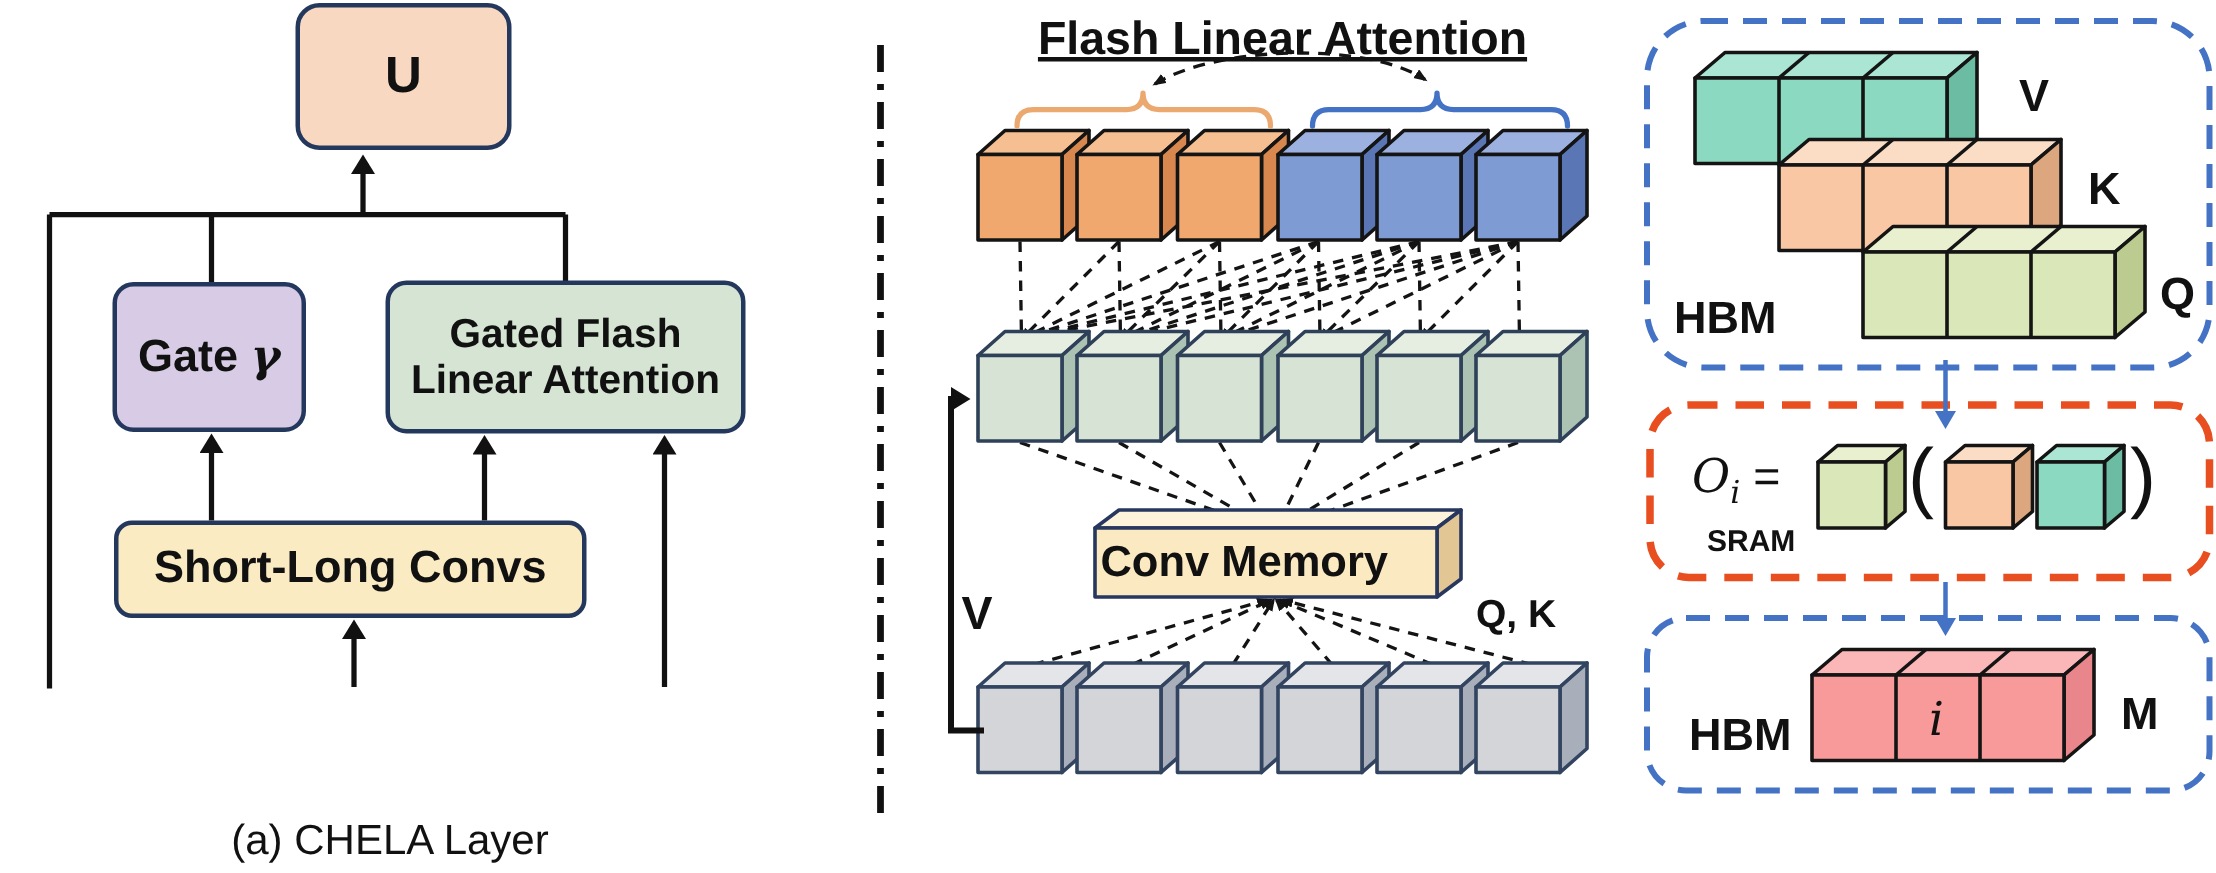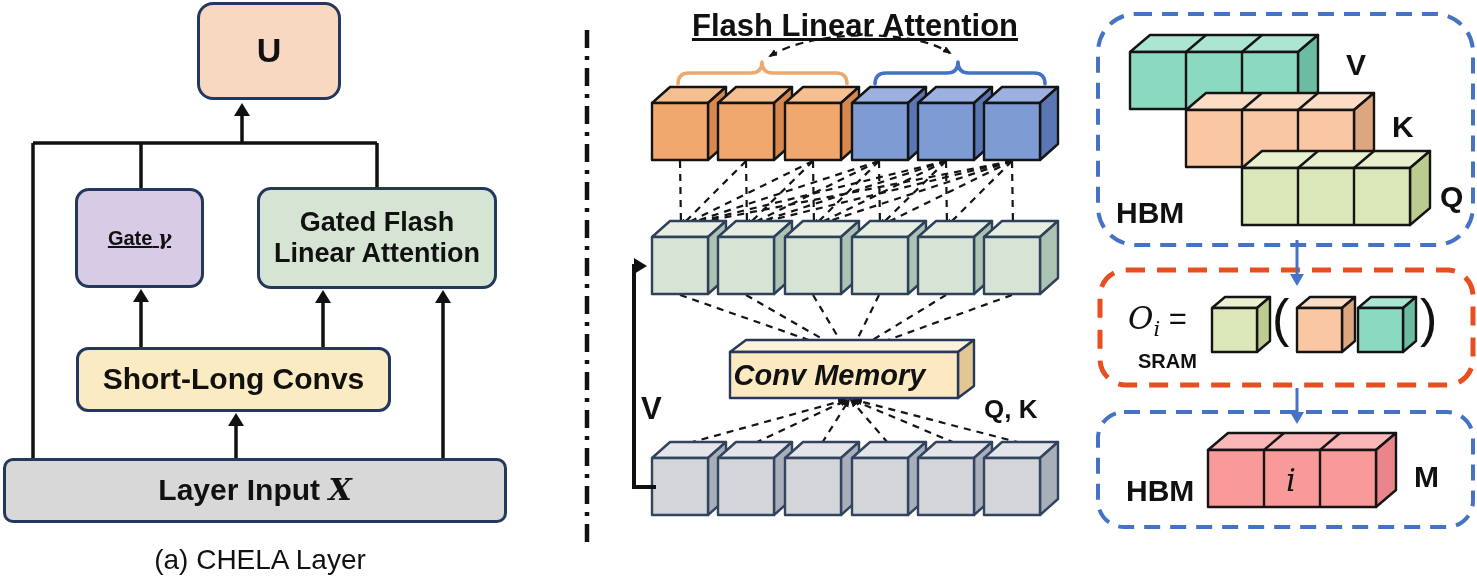--- a/index.html
+++ b/index.html
@@ -186,38 +186,35 @@
       <use href="#cube-s" class="c-peach" x="1297" y="308"></use>
       <use href="#cube-s" class="c-teal" x="1358" y="308"></use>
 
       <use href="#row3" class="c-pink" x="1208" y="450"></use>
     </g>
   </svg>
 
   <div class="abox" style="left:197px;top:2px;width:144px;height:98px;border-radius:16px;background:var(--u_fill);font-size:34px;">
     <span>U</span>
   </div>
-  <div class="abox" style="left:75px;top:188px;width:129px;height:100px;background:var(--gate_fill);font-size:20px;text-decoration:underline;">
+  <div class="abox" style="left:75px;top:188px;width:129px;height:100px;background:var(--gate_fill);font-size:30px;">
     <span><span>Gate</span>&nbsp;<span class="math" style="font-weight:600;">γ</span></span>
   </div>
   <div class="abox" style="left:76px;top:347px;width:315px;height:65px;border-radius:12px;background:var(--convs_fill);font-size:30px;">
     <span>Short-Long Convs</span>
   </div>
   <div class="abox" style="left:257px;top:187px;width:240px;height:102px;background:var(--gfla_fill);font-size:27px;white-space:normal;padding:0 6px;">
     <span>Gated Flash Linear Attention</span>
-  </div>
-  <div class="abox" style="left:3px;top:458px;width:504px;height:65px;border-radius:10px;background:var(--input_fill);font-size:30px;">
-    <span><span>Layer Input</span>&nbsp;<span class="math bold">X</span></span>
   </div>
   <div class="txt cap" style="left:40px;top:544px;width:440px;">(a) CHELA Layer</div>
 
   <div class="txt bold" style="left:645px;top:8px;width:420px;text-align:center;font-size:31px;text-decoration:underline;">Flash Linear Attention</div>
   <div class="txt bold" style="left:641px;top:391px;font-size:31px;">V</div>
   <div class="txt bold" style="left:984px;top:394px;font-size:26px;">Q, K</div>
-  <div class="txt bold" style="left:730px;top:352px;width:199px;height:46px;display:flex;align-items:center;justify-content:center;font-size:29px;z-index:6;font-style:italic;">Conv Memory</div>
+  <div class="txt bold" style="left:730px;top:352px;width:199px;height:46px;display:flex;align-items:center;justify-content:center;font-size:29px;z-index:6;">Conv Memory</div>
 
   <div class="txt bold" style="left:1116px;top:196px;font-size:30px;">HBM</div>
   <div class="txt bold" style="left:1346px;top:48px;font-size:30px;">V</div>
   <div class="txt bold" style="left:1392px;top:110px;font-size:30px;">K</div>
   <div class="txt bold" style="left:1440px;top:180px;font-size:30px;">Q</div>
 
   <div class="txt" style="left:1128px;top:300px;font-size:31px;"><span class="math">O</span><sub class="math" style="font-size:21px;">i</sub>&nbsp;<span>=</span></div>
   <div class="txt" style="left:1272px;top:288px;font-size:52px;font-weight:400;">(</div>
   <div class="txt" style="left:1420px;top:288px;font-size:52px;font-weight:400;">)</div>
   <div class="txt bold" style="left:1138px;top:350px;font-size:20px;">SRAM</div>

